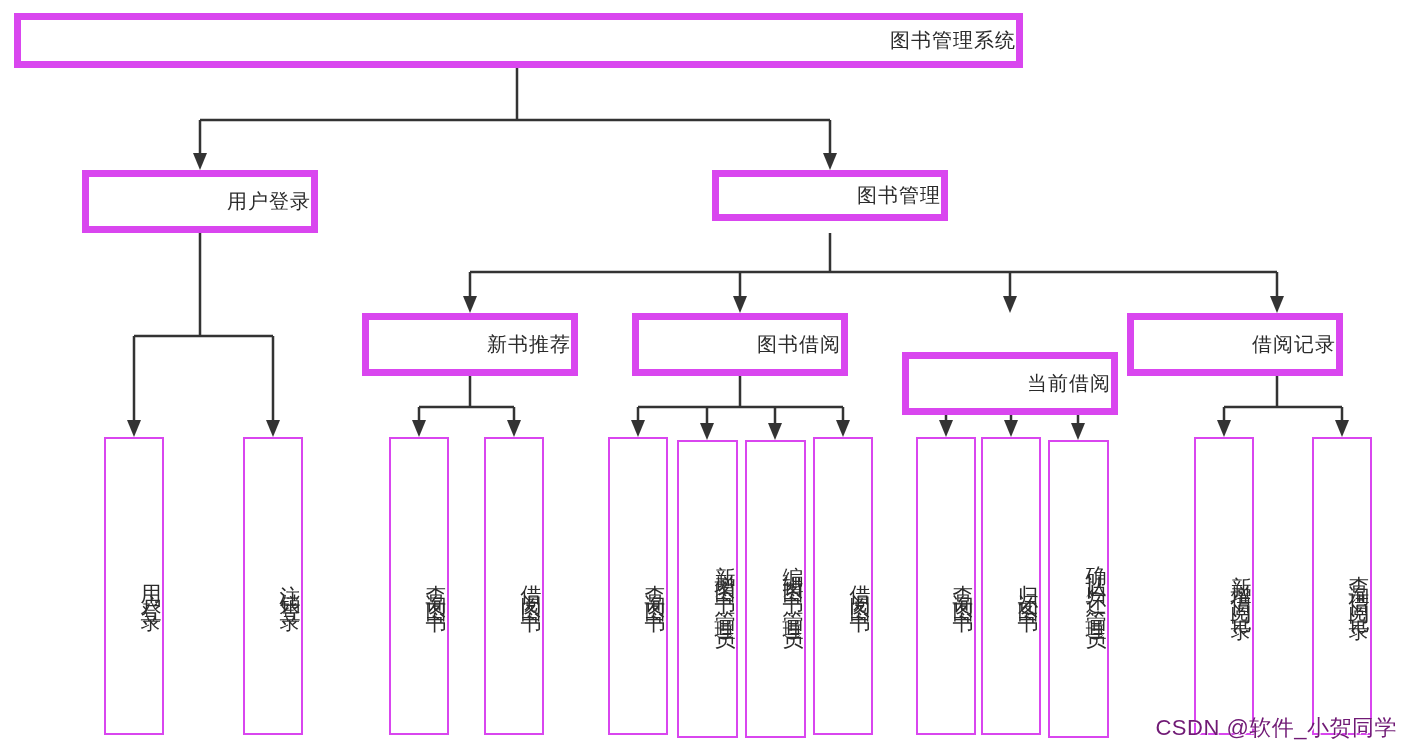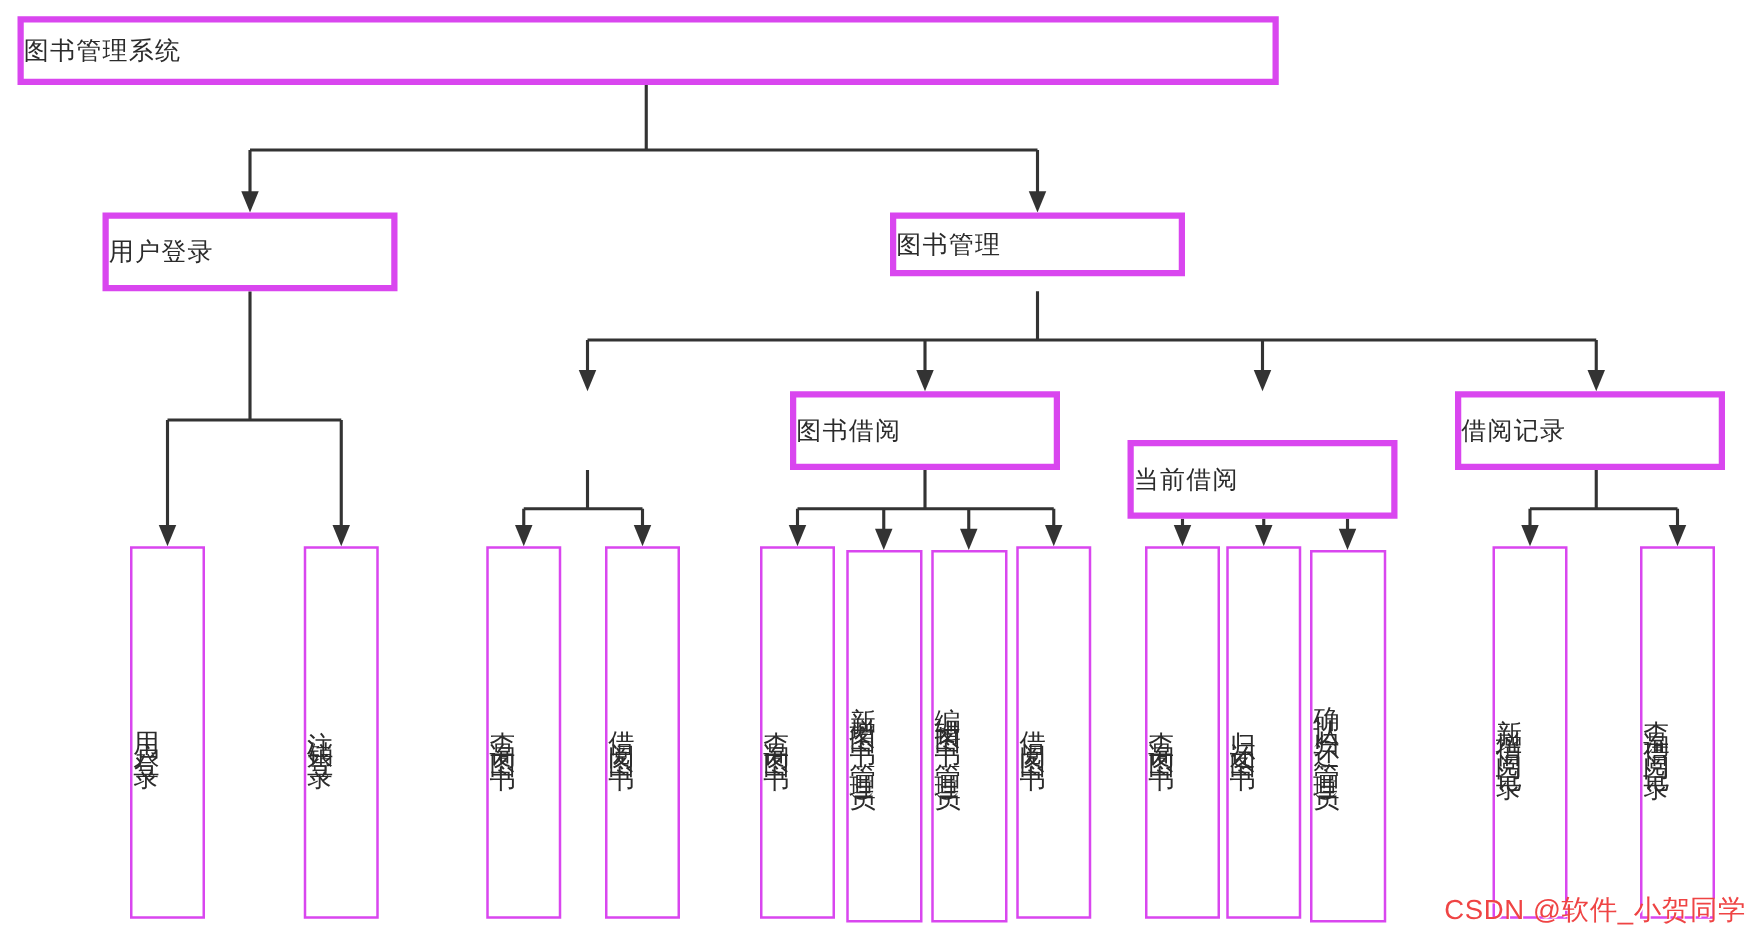--- a/index.html
+++ b/index.html
@@ -7,22 +7,22 @@
     position:relative;
     width:1405px;height:747px;
     background:#ffffff;
     font-family:"Liberation Sans","DejaVu Sans",sans-serif;
     overflow:hidden;
   }
   #connectors{position:absolute;left:0;top:0;width:1405px;height:747px;z-index:0;}
   .node{
     position:absolute;
     background:#ffffff;
-    border:5px solid #d946ef;
-    display:flex;align-items:center;justify-content:flex-start;
+    border:7px solid #d946ef;
+    display:flex;align-items:center;justify-content:flex-end;
     color:#2b2b2b;
     z-index:1;
     box-sizing:border-box;
   }
   .node.h span{
     font-size:20px;
     letter-spacing:1px;
     white-space:nowrap;
   }
   .node.v{border-width:2.5px;}
@@ -31,21 +31,21 @@
     text-orientation:mixed;
     font-size:21px;
     letter-spacing:9px;
     line-height:1;
     white-space:nowrap;
   }
   .watermark{
     position:absolute;
     right:8px;bottom:4px;
     font-size:22px;
-    color:#ef4444;
+    color:#701a75;
     z-index:2;
     letter-spacing:0.5px;
     text-shadow:1px 1px 0 #ffffff;
     white-space:nowrap;
   }
 </style>
 </head>
 <body>
 
 <div id="canvas">
@@ -94,27 +94,30 @@
     <span>图书管理系统</span>
   </div>
 
   <div class="node h" style="left:82px;top:170px;width:236px;height:63px;">
     <span>用户登录</span>
   </div>
   <div class="node h" style="left:712px;top:170px;width:236px;height:51px;">
     <span>图书管理</span>
   </div>
 
+  <div class="node h" style="left:362px;top:313px;width:216px;height:63px;">
+    <span>新书推荐</span>
+  </div>
   <div class="node h" style="left:632px;top:313px;width:216px;height:63px;">
     <span>图书借阅</span>
   </div>
   <div class="node h" style="left:902px;top:313px;width:216px;height:63px;margin-top:39px;">
     <span>当前借阅</span>
   </div>
-  <div class="node h" style="left:1164px;top:313px;width:216px;height:63px;">
+  <div class="node h" style="left:1127px;top:313px;width:216px;height:63px;">
     <span>借阅记录</span>
   </div>
 
   <div class="node v" style="left:104px;top:437px;width:60px;height:298px;">
     <span>用户登录</span>
   </div>
   <div class="node v" style="left:243px;top:437px;width:60px;height:298px;">
     <span>注销登录</span>
   </div>
 

